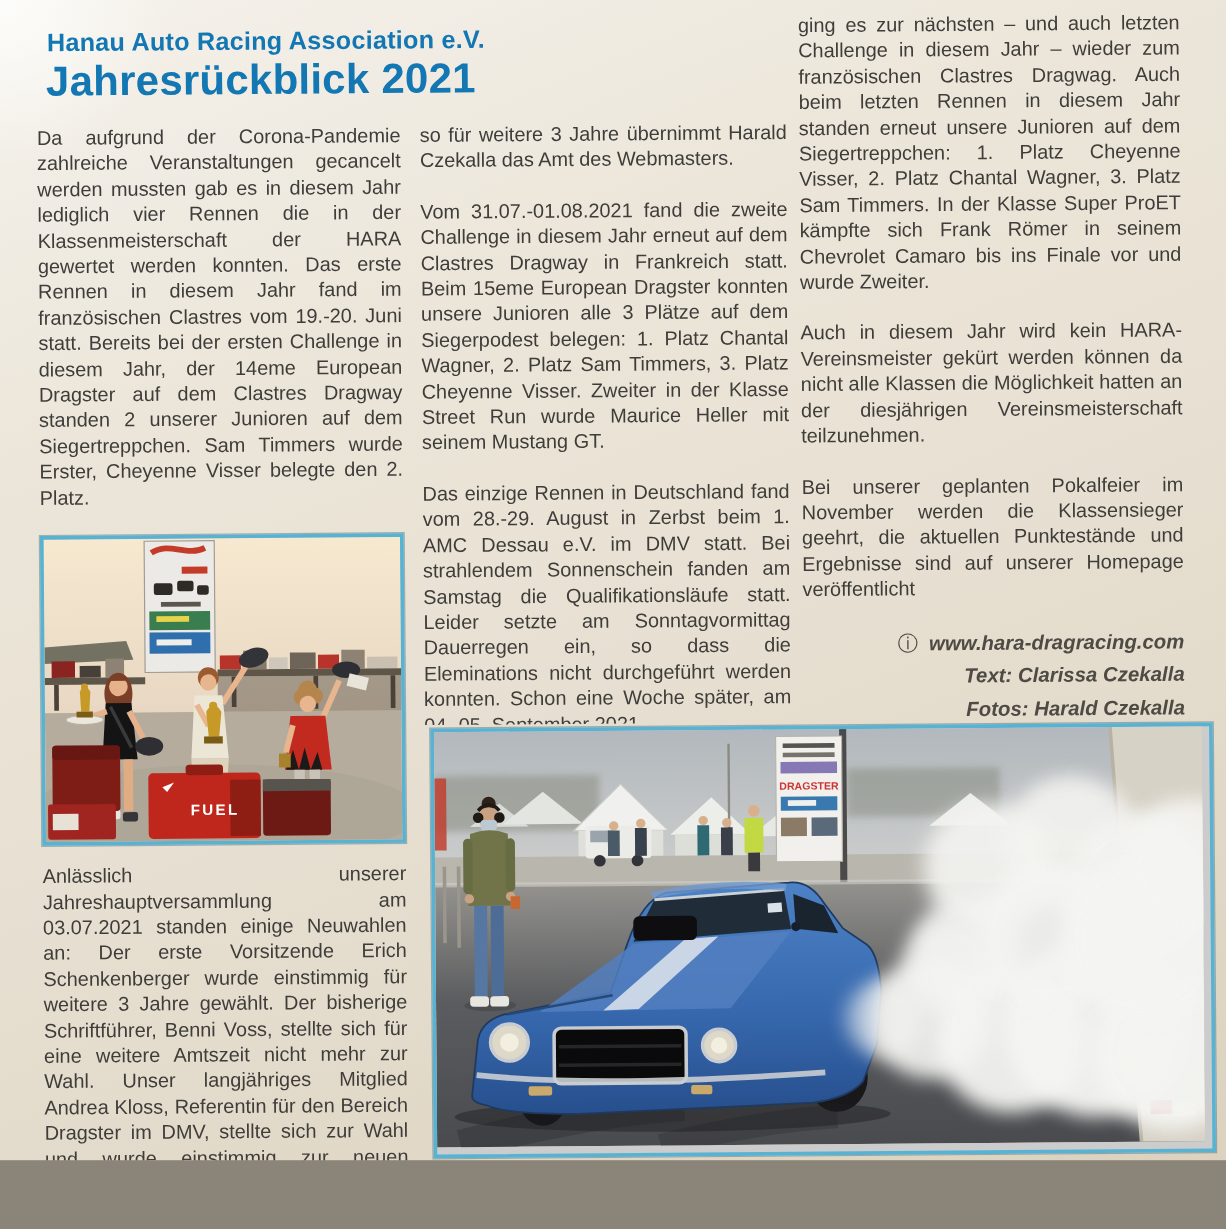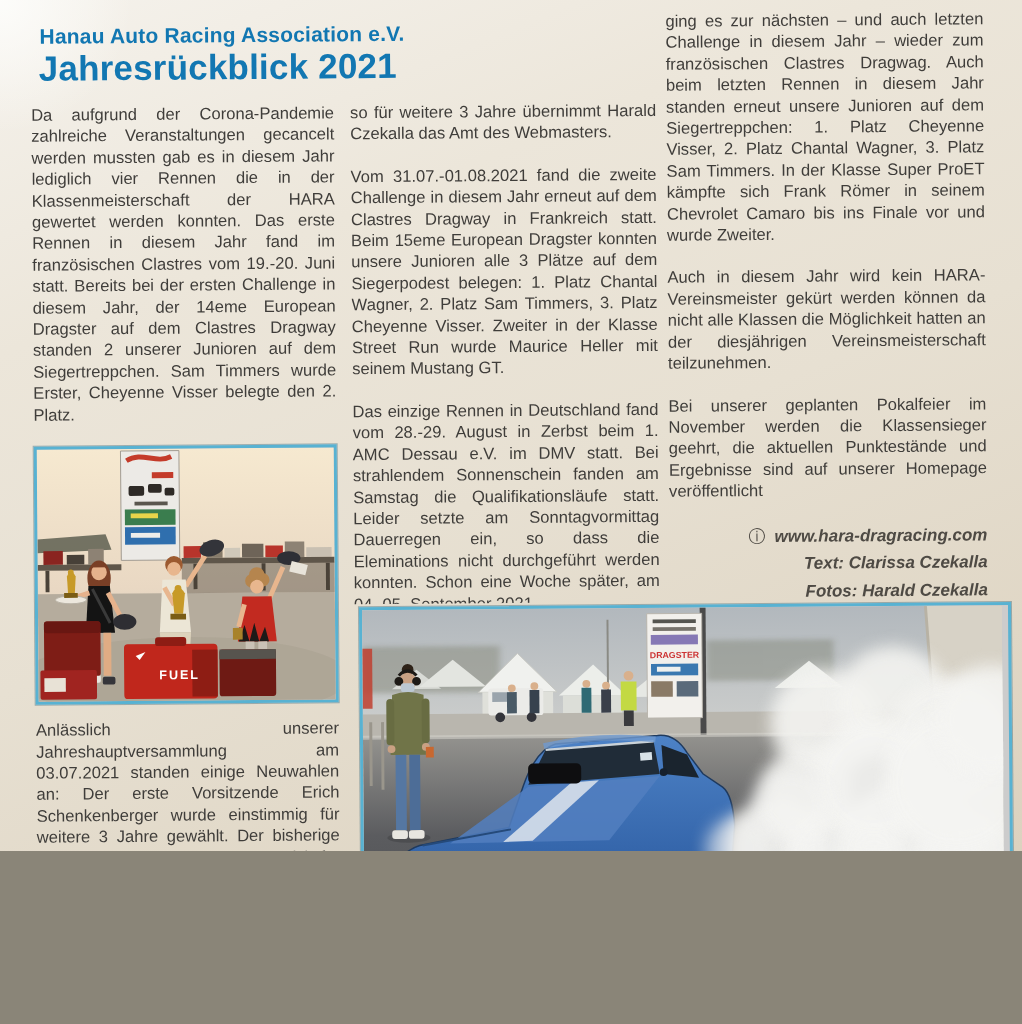--- a/index.html
+++ b/index.html
@@ -1,17 +1,17 @@
 <!DOCTYPE html>
 <html lang="de"><head>
 <meta charset="utf-8">
 <style>
   html,body{margin:0;padding:0;background:#8a8578;}
   .page{
-    position:relative;width:1022px;height:851px;overflow:hidden;
+    position:relative;width:1022px;height:967px;overflow:hidden;
     font-family:"Liberation Sans",sans-serif;
     background:
       radial-gradient(circle at 0% 0%, rgba(253,253,251,.95) 0%, rgba(253,253,251,0) 10%),
       linear-gradient(158deg,#f5f2ec 0%,#ece6da 28%,#e7e0d2 55%,#e0d7c6 82%,#dcd2bf 100%);
   }
   .tilt{position:absolute;inset:0;transform:rotate(-0.45deg);transform-origin:50% 42%;}
   .kicker{position:absolute;left:42px;top:21px;font-size:21px;font-weight:bold;color:#1277b2;letter-spacing:.2px;}
   .title{position:absolute;left:41px;top:45px;font-size:35px;font-weight:bold;color:#1277b2;letter-spacing:.2px;}
   .col{position:absolute;font-size:16.6px;line-height:21.4px;text-align:justify;color:#3f3d3a;}
   .col p{margin:0 0 21px 0;}

